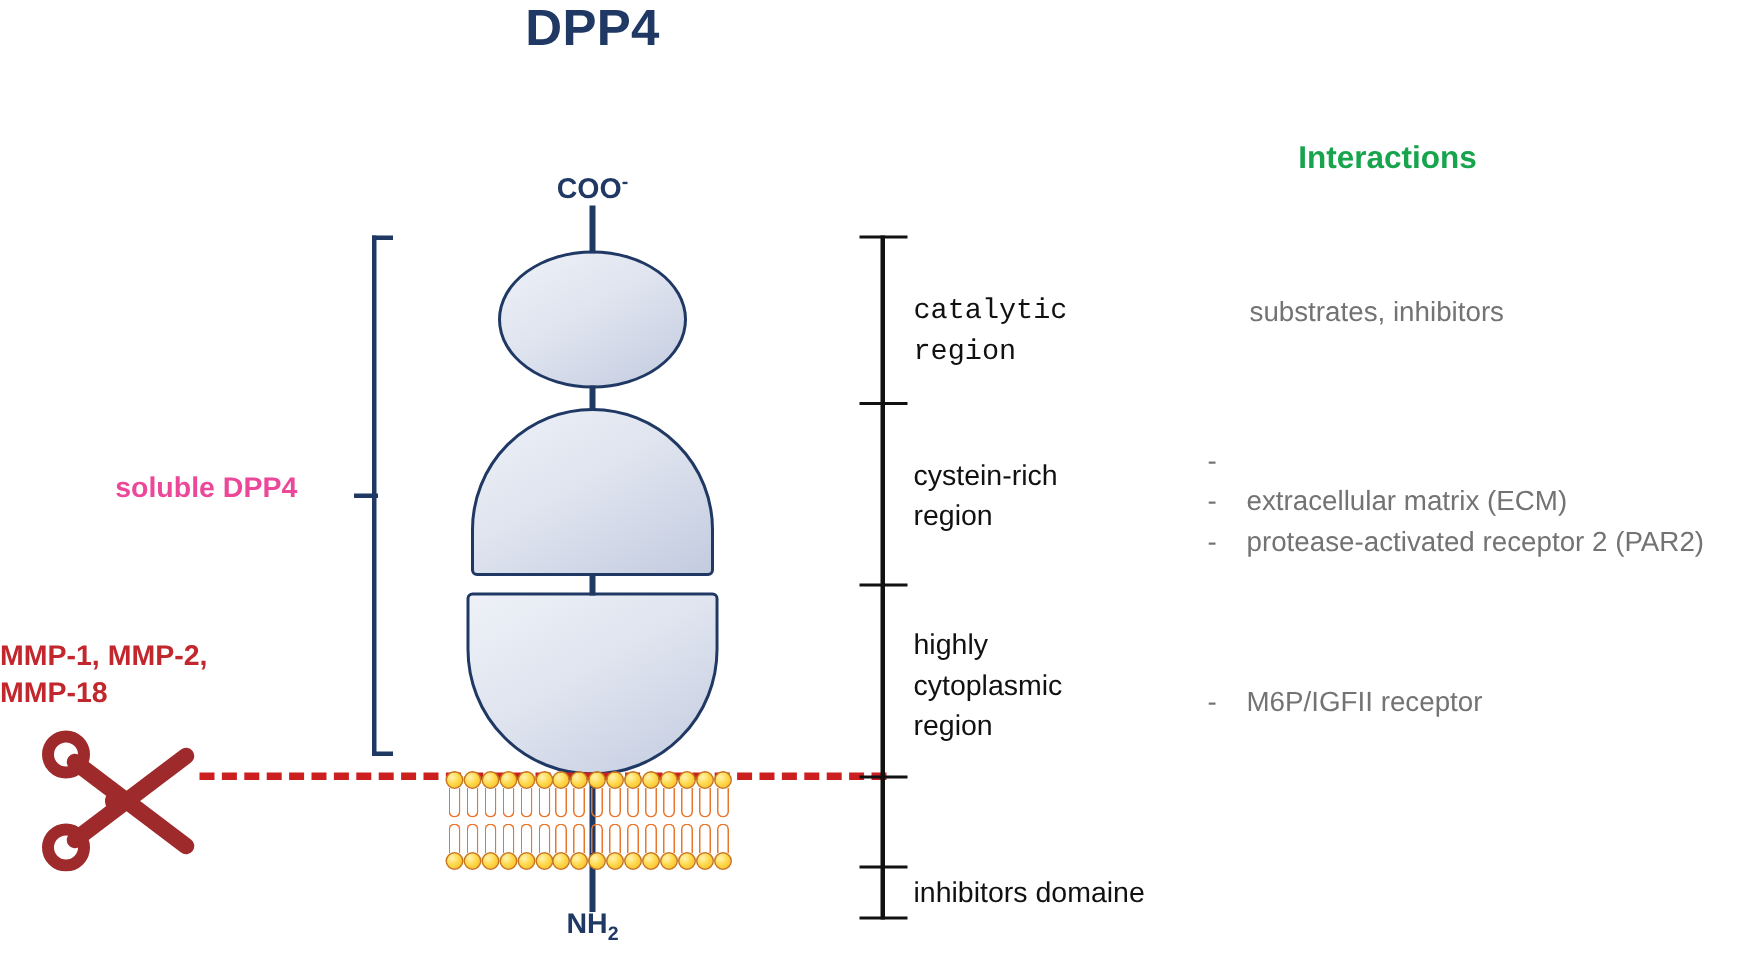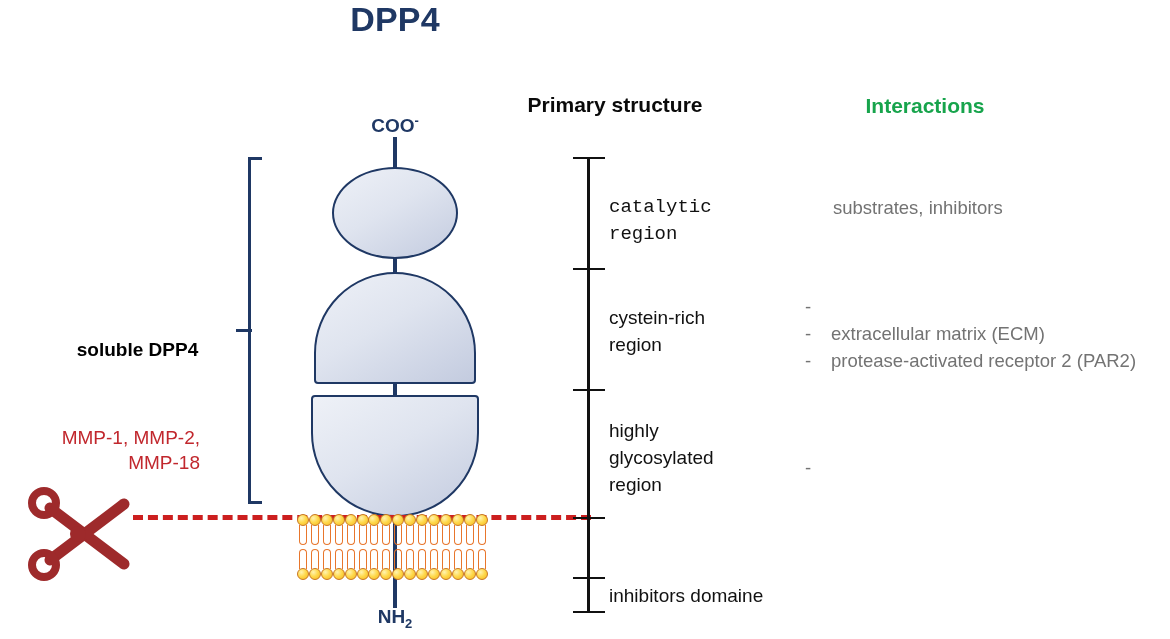--- a/index.html
+++ b/index.html
@@ -84,41 +84,40 @@
     left: 311px; top: 395px;
     width: 168px; height: 122px;
     border-radius: 4px 4px 84px 84px;
   }
 
   
   #soluble-label {
     left: 30px; top: 315px; width: 215px;
     text-align: center;
     font-size: 19px; font-weight: bold;
-    color: #000000;
-    margin-top: 24px;
+    color: #ec4899;
   }
   #bracket {
     left: 248px; top: 157px;
     width: 14px; height: 347px;
     border: 3px solid #1F3864;
     border-right: none;
     box-sizing: border-box;
   }
   #bracket-tick {
     left: 236px; top: 329px;
     width: 16px; height: 0;
     border-top: 3px solid #1F3864;
   }
 
   
   #mmp-label {
     left: 0px; top: 425px; width: 200px;
-    text-align: right;
-    font-size: 19px; font-weight: normal;
+    text-align: left;
+    font-size: 19px; font-weight: bold;
     color: #C1272D;
     line-height: 1.32;
   }
   #scissors-icon {
     left: 28px; top: 486px;
     width: 105px; height: 95px;
   }
 
   
   #cleavage-line {
@@ -194,21 +193,20 @@
   }
   #unknown-list { left: 805px; top: 455px; }
 </style>
 </head>
 <body>
 
 <div id="stage">
 
   <div class="abs" id="main-title">DPP4</div>
 
-  <div class="abs" id="primary-structure-title">Primary structure</div>
   <div class="abs" id="coo-label"><span>COO</span><sup>-</sup></div>
 
   <div class="abs" id="interactions-title">Interactions</div>
 
   <div class="abs stem" style="top:137px; height:32px;"></div>
   <div class="abs stem" style="top:256px; height:20px;"></div>
   <div class="abs stem" style="top:381px; height:18px;"></div>
   <div class="abs stem" style="top:512px; height:96px;"></div>
 
   <div class="abs domain-shape" id="shape-catalytic"></div>
@@ -346,21 +344,21 @@
   <div class="region-label" style="top:194px;font-family:Liberation Mono, monospace;">
     <div>catalytic</div>
     <div>region</div>
   </div>
   <div class="region-label" style="top:305px;">
     <div>cystein-rich</div>
     <div>region</div>
   </div>
   <div class="region-label" style="top:418px;">
     <div>highly</div>
-    <div>glycosylated</div>
+    <div>cytoplasmic</div>
     <div>region</div>
   </div>
   <div class="region-label" style="top:583px;">
     <div>inhibitors domaine</div>
   </div>
 
   <div class="abs" id="nh2-label"><span>NH</span><sub>2</sub></div>
 
   <div class="interaction-text" id="substrates-line">substrates, inhibitors</div>
 
@@ -374,16 +372,17 @@
     </div>
     <div class="bullet-row">
       <span class="bullet-dash">-</span>
       <span>protease-activated receptor 2 (PAR2)</span>
     </div>
   </div>
 
   <div class="interaction-text" id="unknown-list">
     <div class="bullet-row">
       <span class="bullet-dash">-</span>
+      <span>M6P/IGFII receptor</span>
     </div>
   </div>
 
 </div>
 
 </body></html>

